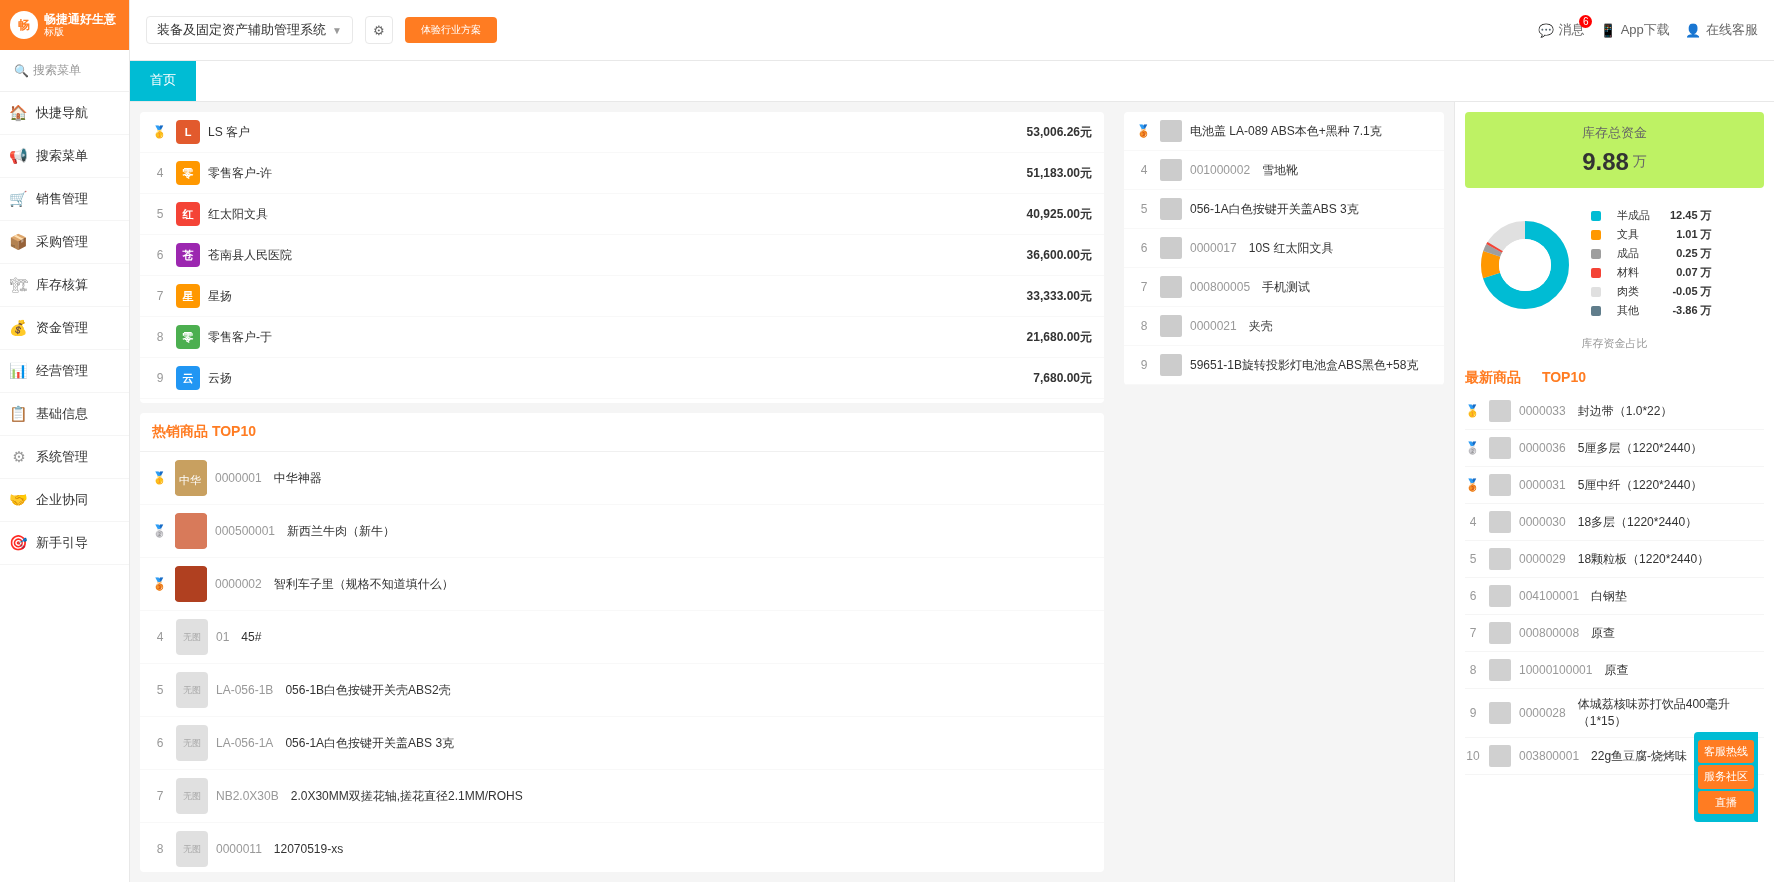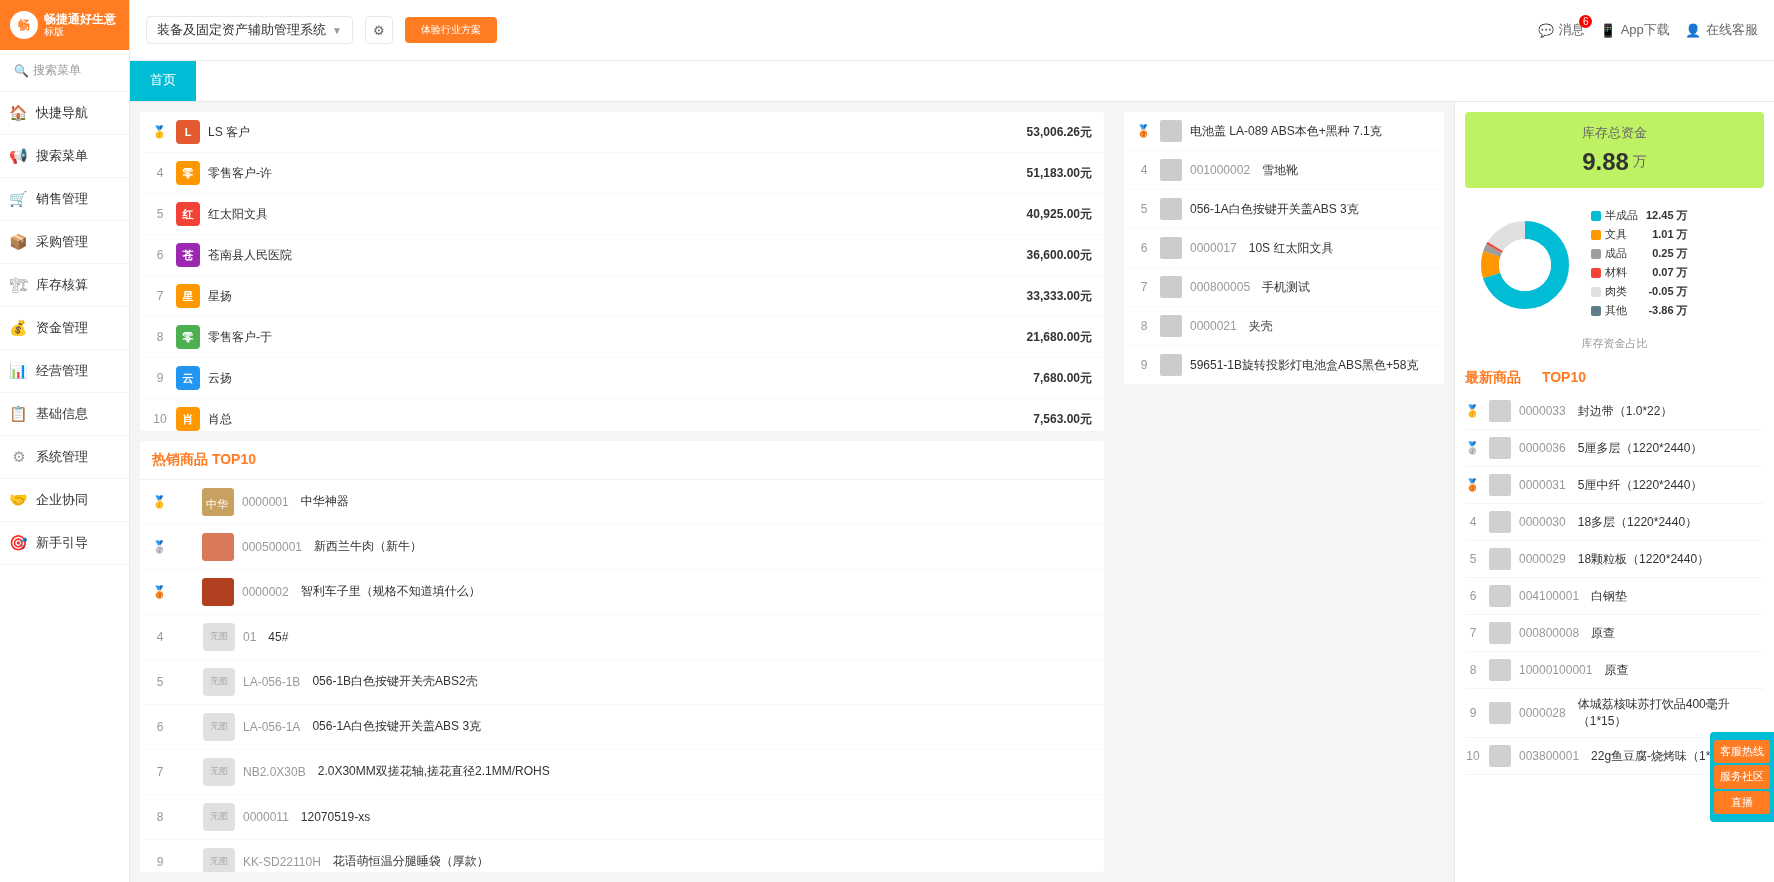--- a/index.html
+++ b/index.html
@@ -165,21 +165,21 @@
       background: #bef264; border-radius: 4px; padding: 12px 16px; text-align: center;
     }
     .inventory-title { font-size: 13px; color: #666; margin-bottom: 6px; }
     .inventory-value { font-size: 24px; font-weight: bold; color: #333; }
     .inventory-unit { font-size: 14px; color: #666; }
 
     
     .donut-container { display: flex; align-items: center; gap: 16px; padding: 10px; }
     .donut-svg { flex-shrink: 0; }
     .legend { font-size: 11px; }
-    .legend-item { display: flex; align-items: center; gap: 4px; margin-bottom: 4px; }
+    .legend-item { display: flex; align-items: center; gap: 16px; margin-bottom: 4px; }
     .legend-dot { width: 10px; height: 10px; border-radius: 2px; flex-shrink: 0; }
     .legend-label { color: #333; flex: 1; }
     .legend-val { color: #333; font-weight: bold; margin-left: 4px; }
 
     .inventory-ratio { text-align: center; font-size: 11px; color: #999; margin-top: 4px; }
 
     
     .latest-title { font-size: 14px; font-weight: bold; padding: 8px 0 6px; color: #333; }
     .latest-title span { color: #ff7c22; }
     .latest-row { display: flex; align-items: center; gap: 8px; padding: 7px 0; border-bottom: 1px solid #f5f5f5; font-size: 12px; }
@@ -194,23 +194,23 @@
       background: #00bcd4; color: #fff; font-size: 11px;
       padding: 8px 4px; border-radius: 4px 0 0 4px;
       text-align: center; cursor: pointer; line-height: 1.4;
       writing-mode: horizontal-tb;
       display: flex; flex-direction: column; gap: 2px;
     }
     .support-item { padding: 4px 6px; background: #ff7c22; border-radius: 3px; font-size: 11px; white-space: nowrap; }
 
     
     .img-placeholder {
-      width: 32px; height: 28px; background: #e0e0e0; border-radius: 4px;
+      width: 32px; height: 36px; background: #e0e0e0; border-radius: 4px;
       display: flex; align-items: center; justify-content: center;
-      font-size: 10px; color: #aaa; overflow: hidden; margin-left: 27px;
+      font-size: 10px; color: #aaa; overflow: hidden;
     }
     .img-placeholder-sm {
       width: 22px; height: 22px; background: #d0d0d0; border-radius: 2px;
     }
 
     .scrollbar-thin::-webkit-scrollbar { width: 4px; }
     .scrollbar-thin::-webkit-scrollbar-thumb { background: #ddd; border-radius: 2px; }
   </style>
 </head>
 <body>
@@ -617,17 +617,17 @@
           <span class="latest-rank">10</span>
           <div class="latest-icon img-placeholder-sm"></div>
           <span class="latest-code">003800001</span>
           <span class="latest-name">22g鱼豆腐-烧烤味（1*12*20）</span>
         </div>
       </div>
     </div>
   </div>
 </div>
 
-<div class="support-btn" style="right:0;bottom:60px;position:fixed;z-index:999;">
+<div class="support-btn" style="right:16px;bottom:60px;position:fixed;z-index:999;">
   <div class="support-item">客服热线</div>
   <div class="support-item">服务社区</div>
   <div class="support-item">直播</div>
 </div>
 
 </body></html>

